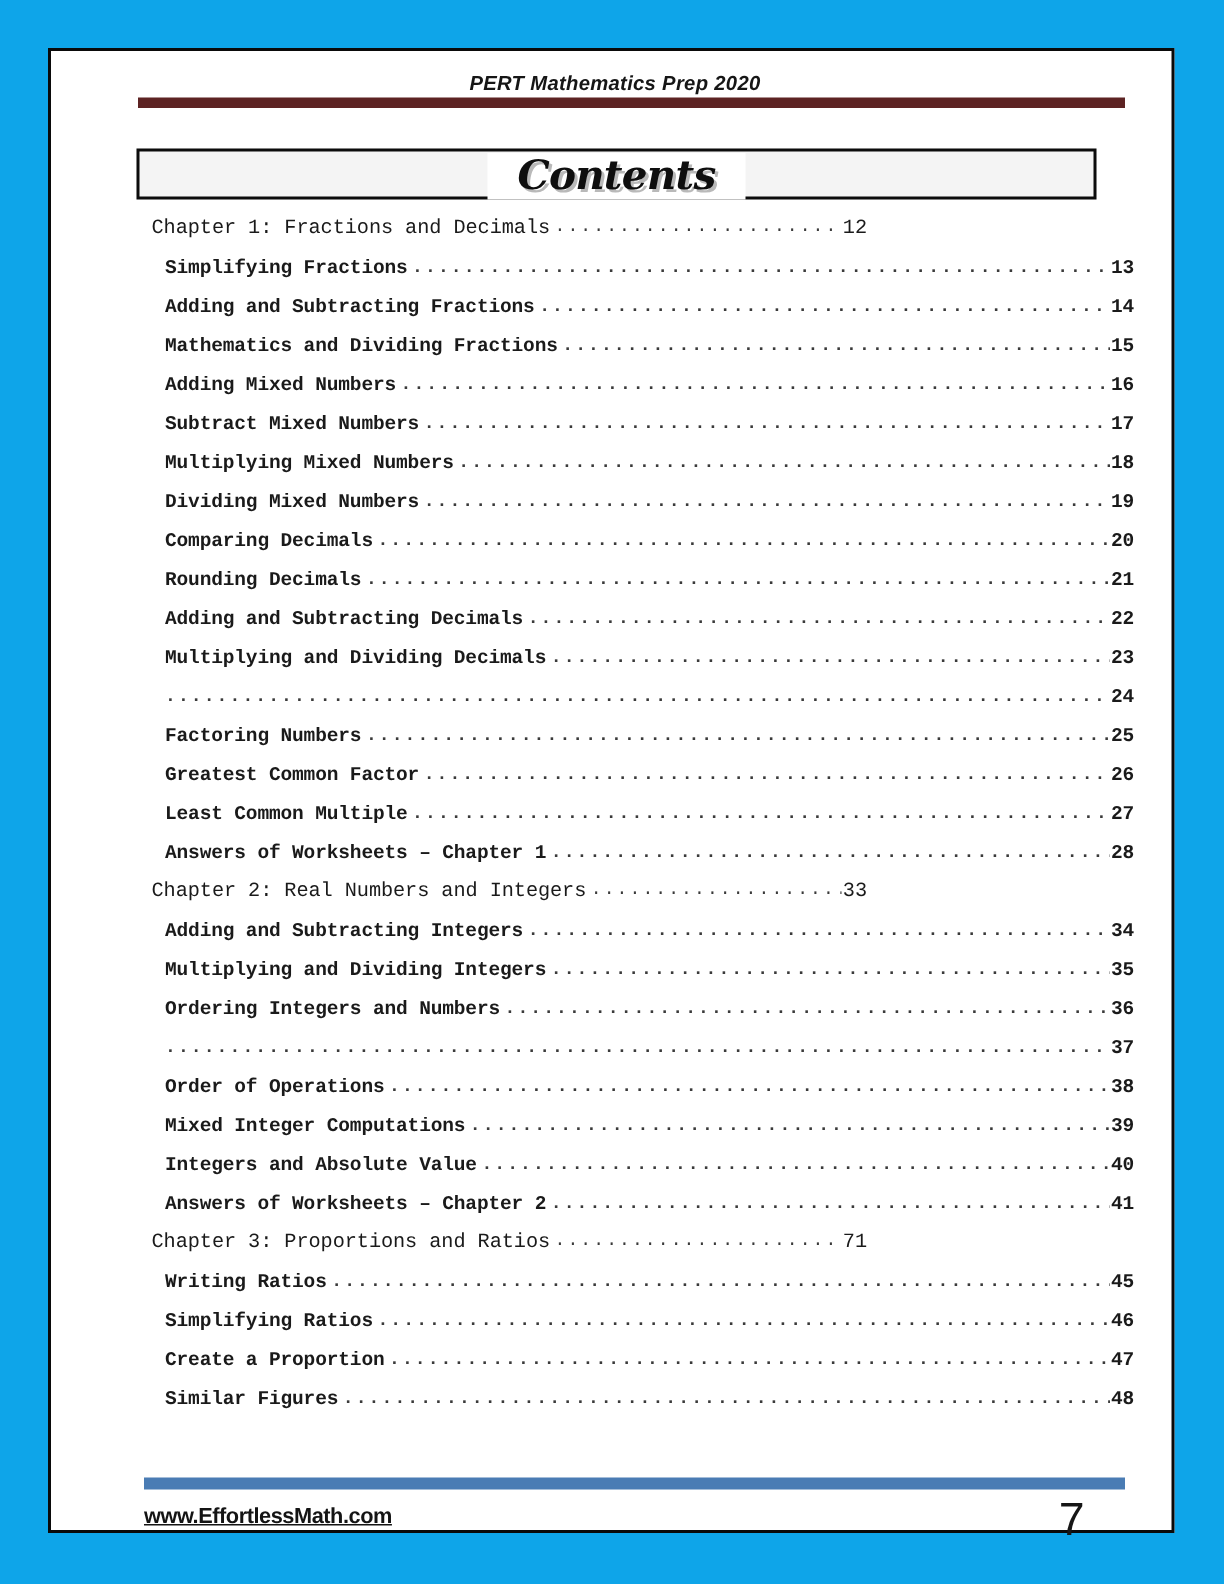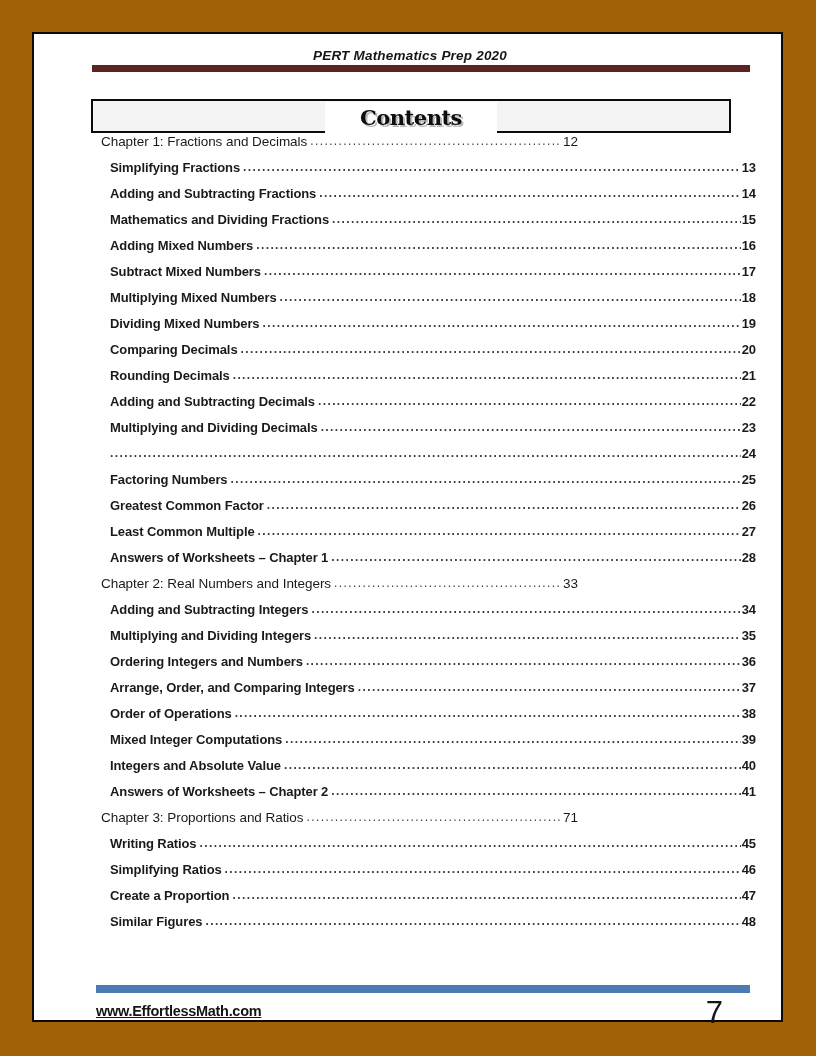--- a/index.html
+++ b/index.html
@@ -13,21 +13,21 @@
     font-family: "Liberation Sans", sans-serif;
     -webkit-font-smoothing: none;
   }
 
   
   #page {
     position: absolute;
     left: 0; top: 0;
     width: 816px;
     height: 1056px;
-    background: #a16207;
+    background: #0ea5e9;
     overflow: hidden;
   }
   #page-frame {
     position: absolute;
     left: 32px;
     top: 32px;
     width: 751px;
     height: 990px;
     border: 2px solid #0a0a0a;
     background: #ffffff;
@@ -71,26 +71,27 @@
   }
   #contents-title {
     position: absolute;
     left: 0;
     top: 0;
     width: 100%;
     height: 34px;
     line-height: 33px;
     text-align: center;
     font-family: "DejaVu Serif", serif;
-    font-size: 21px;
+    font-size: 27px;
     font-weight: bold;
     color: #0e0e0e;
     letter-spacing: -0.5px;
     text-shadow: 2px 2px 0 #b9b9b9;
     background: transparent;
+    font-style: italic;
   }
   #contents-title-bg {
     position: absolute;
     left: 50%;
     top: 1px;
     transform: translateX(-50%);
     width: 172px;
     height: 31px;
     background: #ffffff;
   }
@@ -98,25 +99,26 @@
   
   #toc {
     position: absolute;
     left: 0;
     top: 100px;
     width: 751px;
   }
   .toc-row {
     position: relative;
     display: flex;
-    align-items: flex-start;
+    align-items: flex-end;
     height: 26px;
     color: #1a1a1a;
     white-space: nowrap;
     overflow: hidden;
+    font-family: Liberation Mono, monospace;
   }
   .toc-row .label {
     flex: 0 0 auto;
     padding-right: 3px;
   }
   .toc-row .leader {
     flex: 1 1 auto;
     overflow: hidden;
     min-width: 0;
     font-size: 12px;
@@ -345,21 +347,20 @@
         </div>
         <div class="toc-row entry">
           <div class="inner">
             <span class="label">Ordering Integers and Numbers</span>
             <span class="leader">....................................................................................................................................................</span>
             <span class="page">36</span>
           </div>
         </div>
         <div class="toc-row entry">
           <div class="inner">
-            <span class="label">Arrange, Order, and Comparing Integers</span>
             <span class="leader">....................................................................................................................................................</span>
             <span class="page">37</span>
           </div>
         </div>
         <div class="toc-row entry">
           <div class="inner">
             <span class="label">Order of Operations</span>
             <span class="leader">....................................................................................................................................................</span>
             <span class="page">38</span>
           </div>

